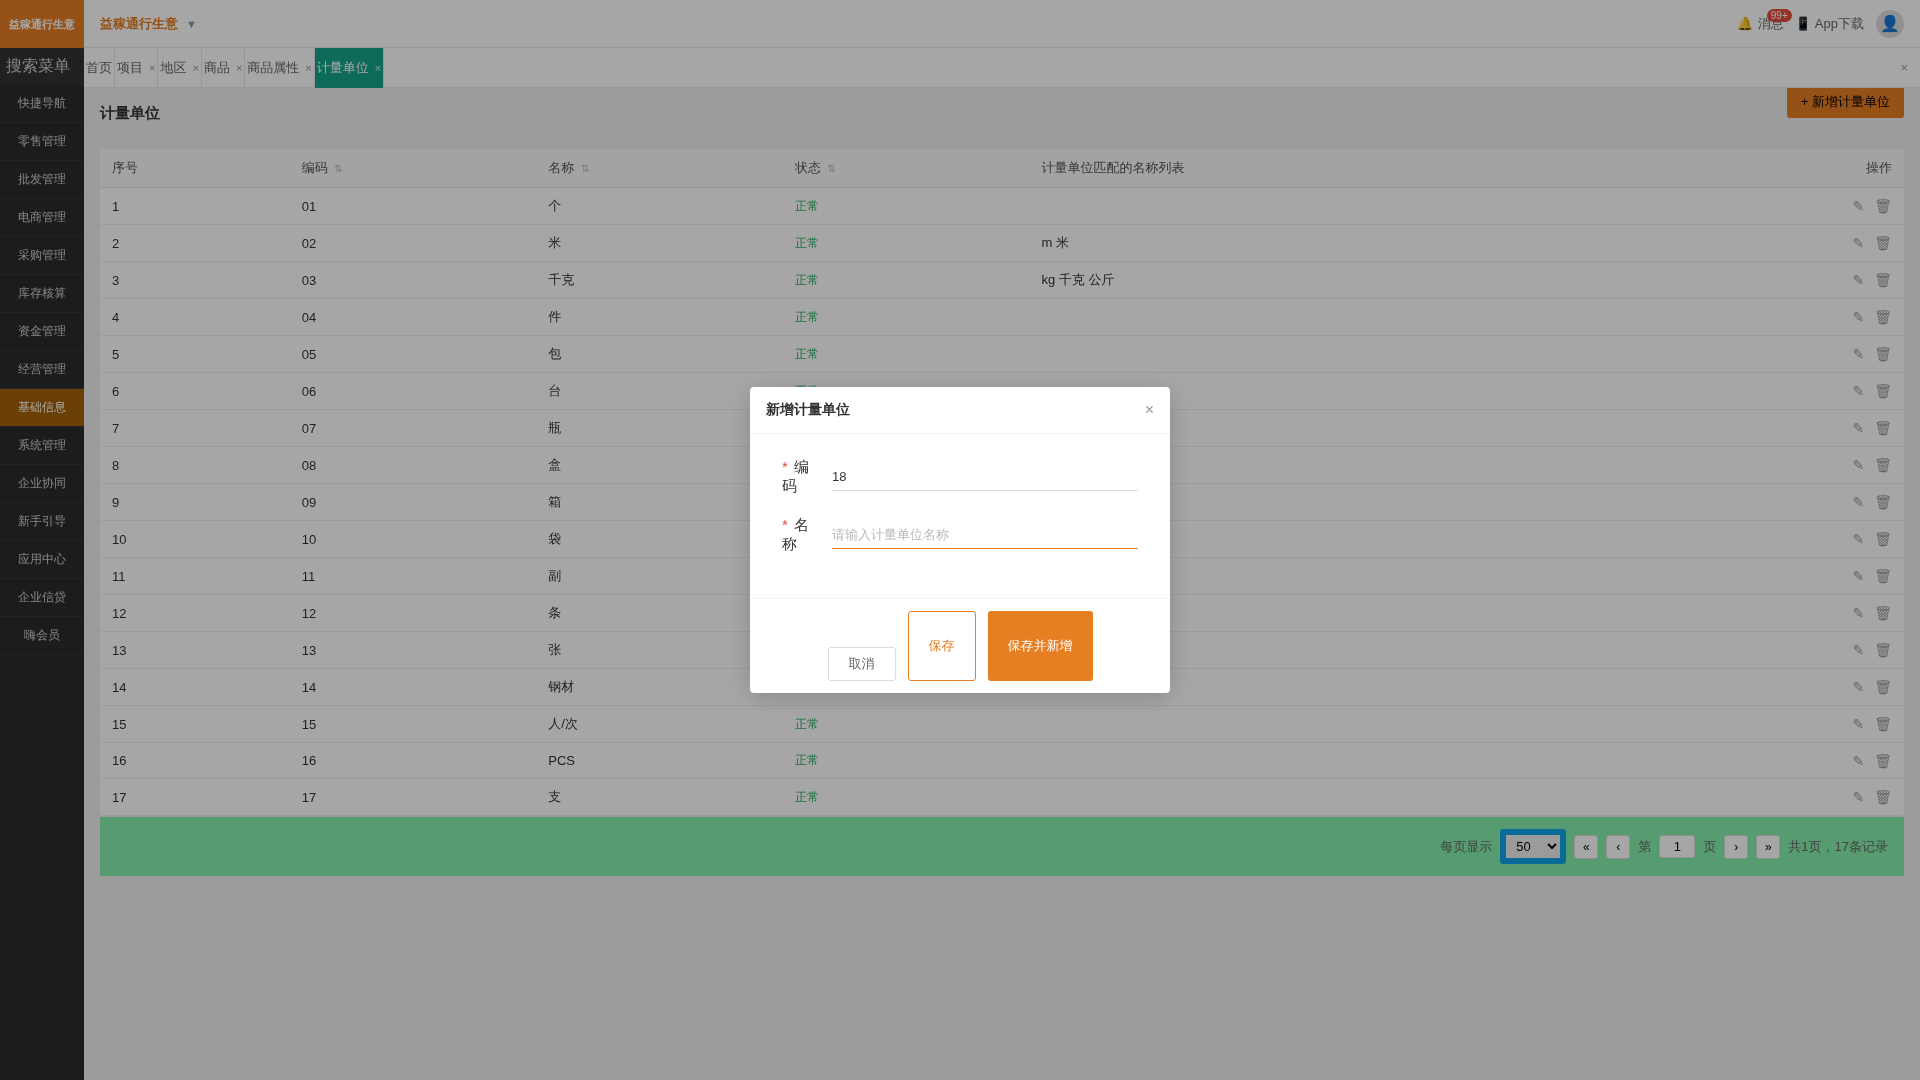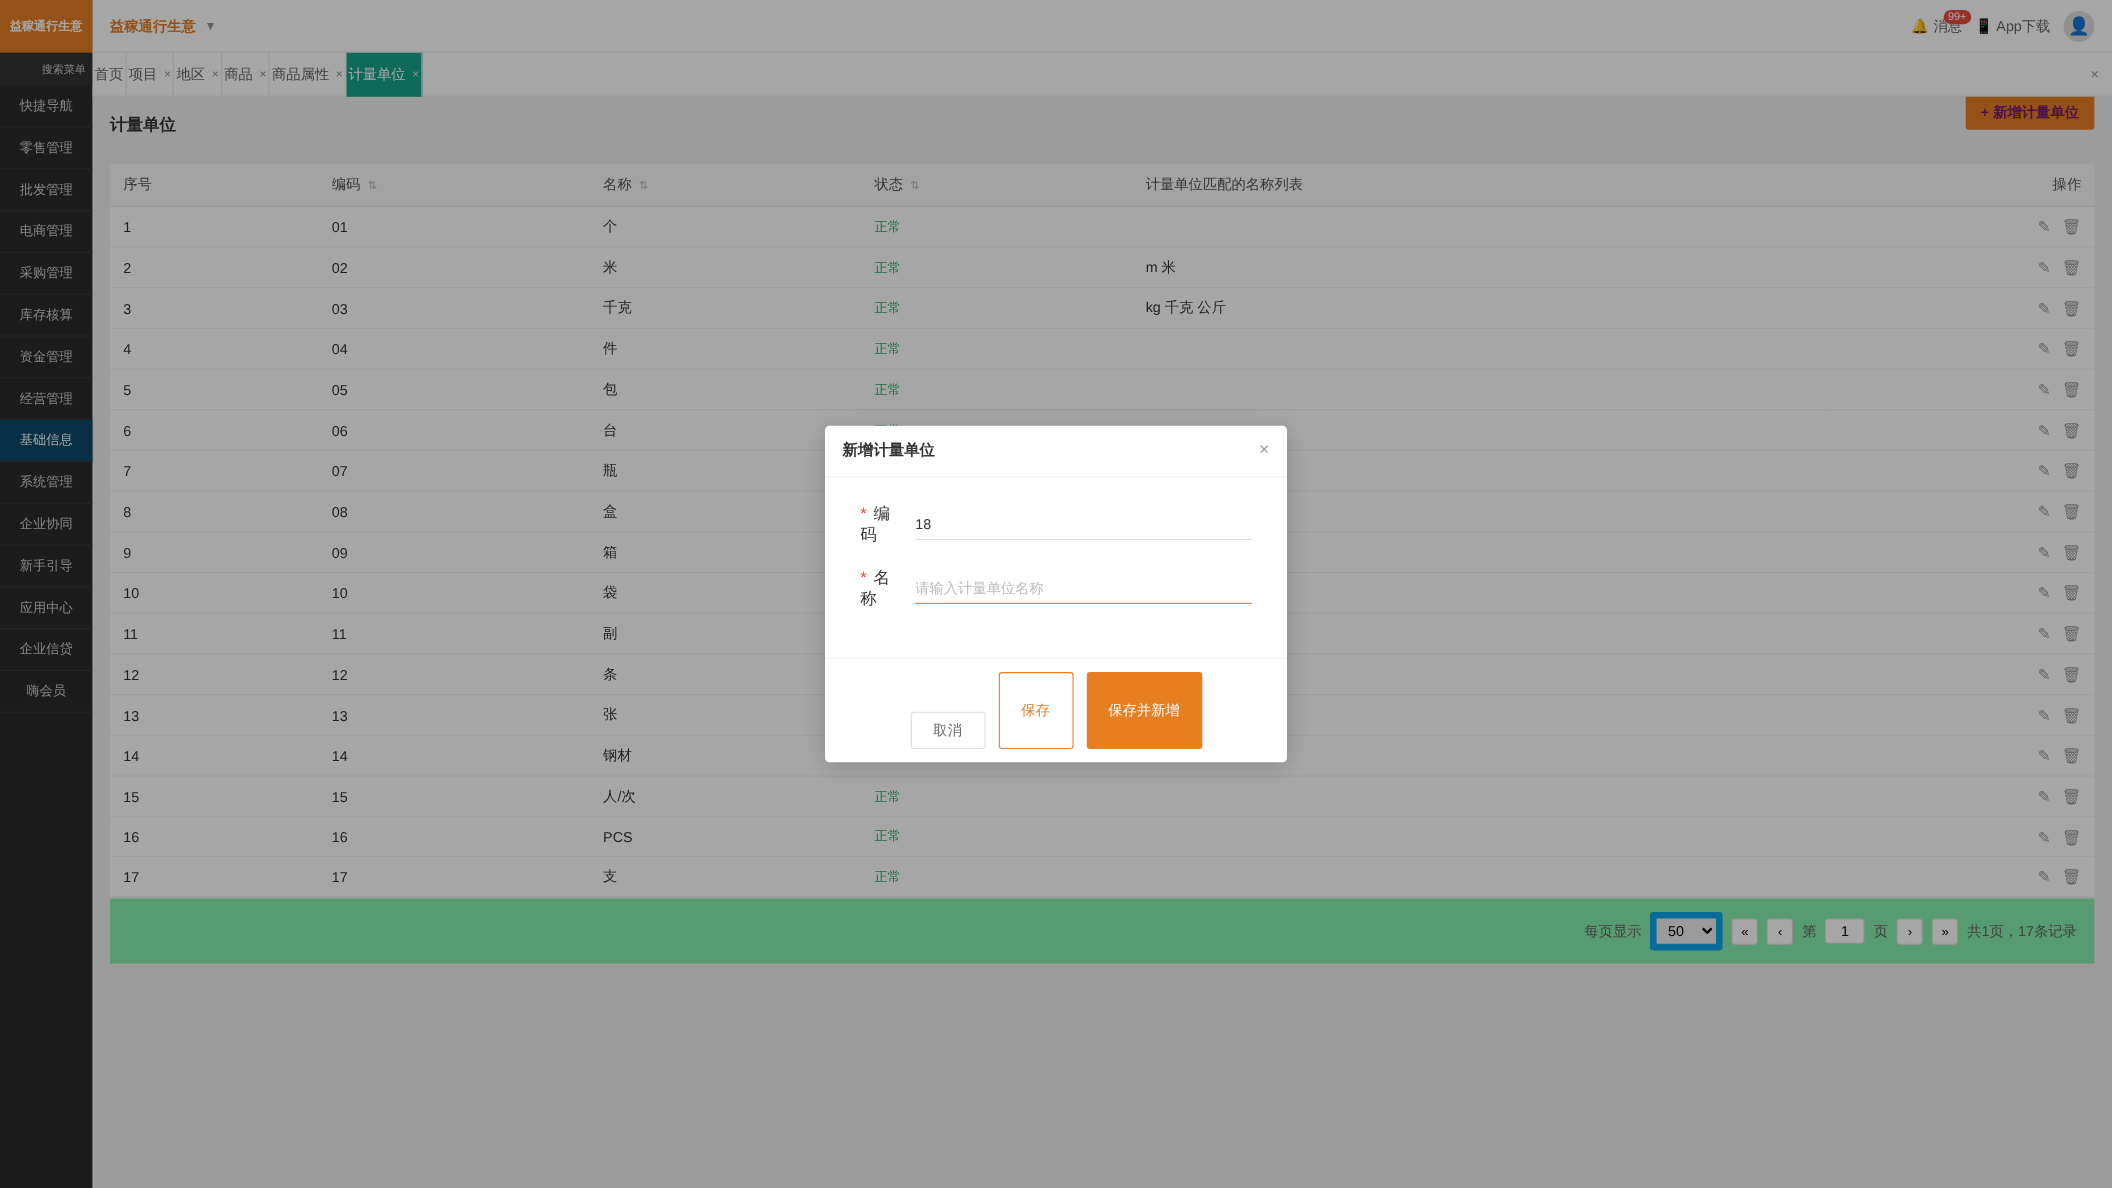--- a/index.html
+++ b/index.html
@@ -25,34 +25,34 @@
       justify-content: center;
       color: white;
       font-size: 12px;
       font-weight: bold;
     }
     .sidebar-search {
       width: 100%;
       padding: 8px 6px;
       background: #333;
       color: #ccc;
-      font-size: 10px;
-      text-align: right;
+      font-size: 16px;
+      text-align: left;
       cursor: pointer;
     }
     .sidebar-nav-item {
       width: 100%;
       padding: 10px 4px;
       color: #ccc;
       font-size: 12px;
       text-align: center;
       cursor: pointer;
       border-bottom: 1px solid #3a3a3a;
     }
-    .sidebar-nav-item.active { background: #0c4a6e; color: white; }
+    .sidebar-nav-item.active { background: #a16207; color: white; }
 
     
     .main {
       flex: 1;
       display: flex;
       flex-direction: column;
       height: 100%;
       overflow: hidden;
     }
 
@@ -111,29 +111,28 @@
     .page-title {
       font-size: 15px;
       font-weight: bold;
       color: #333;
       margin-bottom: 12px;
     }
 
     
     .add-btn {
       background: #e67e22;
-      color: #701a75;
+      color: #000000;
       border: none;
       padding: 7px 14px;
       border-radius: 3px;
       cursor: pointer;
       font-size: 13px;
       float: right;
       margin-top: -36px;
-      font-weight: bold;
     }
 
     
     .table-wrap {
       background: white;
       border-radius: 3px;
       overflow: hidden;
       clear: both;
     }
     table {

